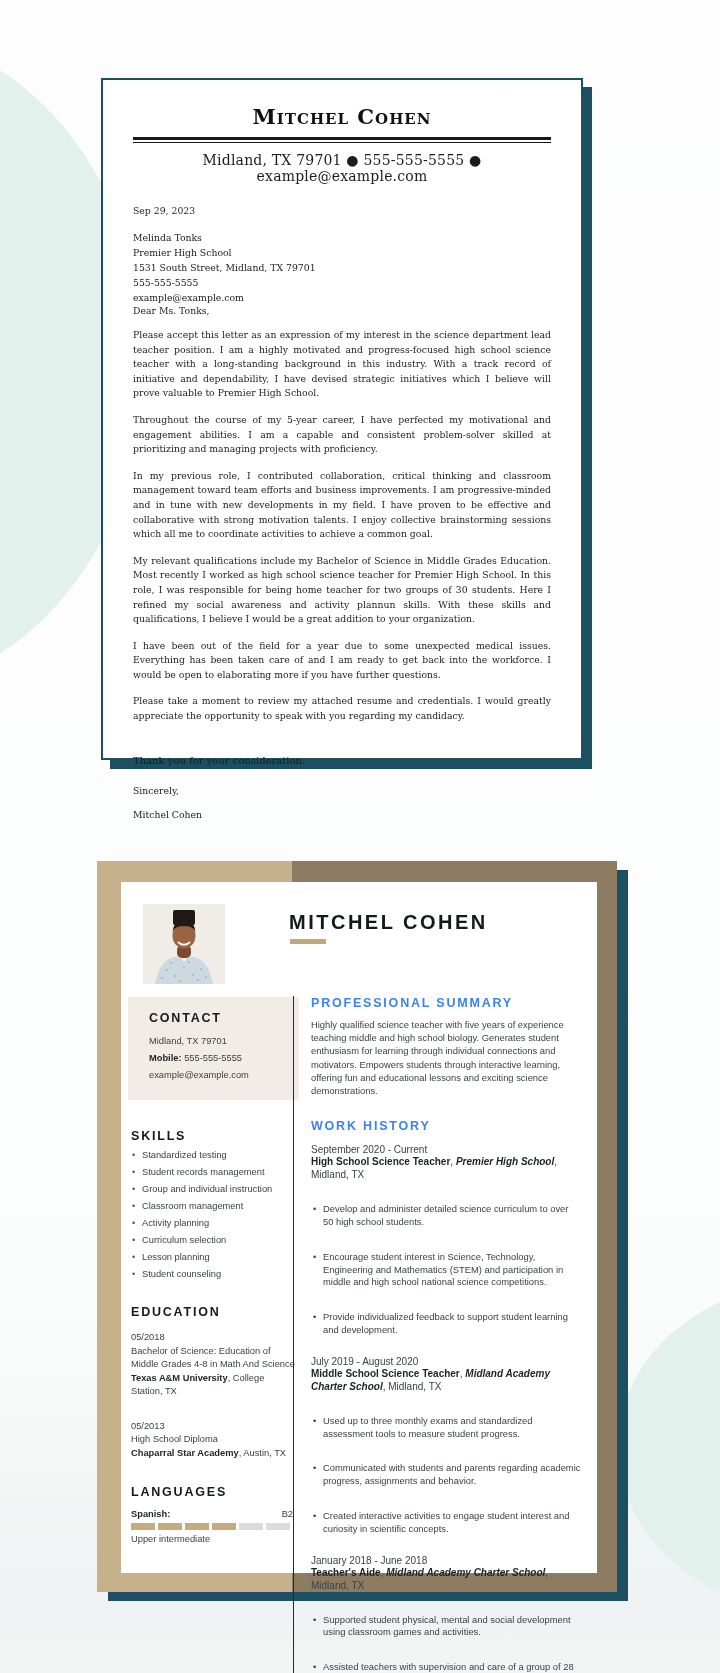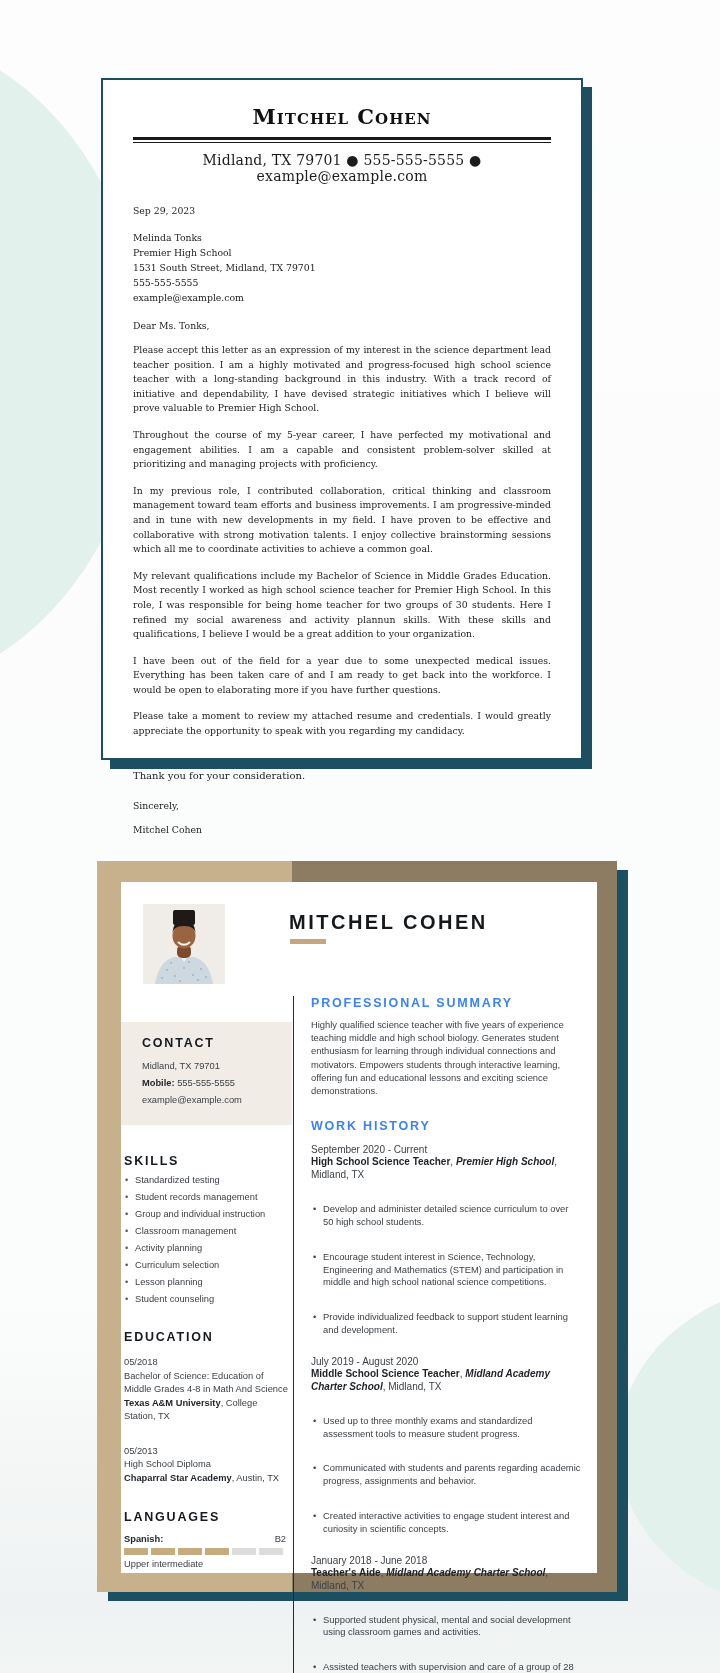--- a/index.html
+++ b/index.html
@@ -25,21 +25,21 @@
   .letter-name{
     text-align:center; font-variant:small-caps; font-weight:700;
     font-size:21px; letter-spacing:1px; color:#101010;
   }
   .letter-rule{ margin-top:8px; }
   .letter-rule .thick{ border-top:3px solid #191919; }
   .letter-rule .thin{ border-top:1px solid #191919; margin-top:2px; }
   .letter-contact{ text-align:center; font-size:14px; margin-top:9px; letter-spacing:.2px; }
   .letter-date{ font-size:9.3px; margin-top:21px; }
   .recipient{ font-size:9.3px; line-height:15px; margin-top:14px; }
-  .salutation{ font-size:9.3px; margin-top:15px; }
+  .salutation{ font-size:9.3px; }
   #letter-body p{ font-size:9.3px; line-height:14.6px; text-align:justify; margin-top:12px; }
   .letter-thanks{ font-size:10px; margin-top:31px; }
   .letter-close{ font-size:9.3px; margin-top:19px; }
   .letter-sign{ font-size:9.3px; margin-top:13px; }
 
   
   .resume-frame{
     position:absolute; left:97px; top:861px; width:520px; height:731px;
     background:linear-gradient(90deg,#c6b18c 0,#c6b18c 195px,#8d7c62 195px,#8d7c62 100%);
     box-shadow:11px 9px 0 0 #1d4f63;
@@ -49,21 +49,21 @@
     background:#fff; color:#3c4146;
   }
   .photo{ position:absolute; left:22px; top:22px; width:82px; height:80px; overflow:hidden; }
   .photo svg{ display:block; width:100%; height:100%; }
   .resume-name{
     position:absolute; left:168px; top:29px;
     font-size:20px; font-weight:700; letter-spacing:2.5px; color:#15181c; white-space:nowrap;
   }
   .name-underline{ position:absolute; left:169px; top:57px; width:36px; height:5px; background:#c2a87c; }
 
-  .sidebar{ position:absolute; left:0; top:115px; width:171px;margin-top:25px; }
+  .sidebar{ position:absolute; left:7px; top:115px; width:171px; }
   .contact-box{ background:#f1ede6; padding:14px 8px 16px 21px; }
   .side-heading{ font-size:12.5px; font-weight:700; letter-spacing:1.8px; color:#16191d; }
   .contact-lines{ margin-top:8px; font-size:9.3px; line-height:17px; }
   .contact-lines b, .edu-school b, .lang-row b{ color:#23272c;text-align:right; }
   .side-section{ margin-top:29px; padding-left:3px; padding-right:4px; }
   .side-section.edu{ margin-top:25px; }
   .side-section.lang{ margin-top:25px; }
   #skills-list{ list-style:none; margin-top:7px; }
   #skills-list li{ font-size:9.3px; line-height:11px; margin-top:6px; padding-left:11px; position:relative; }
   #skills-list li::before{ content:"•"; position:absolute; left:1px; color:#55595e; }

